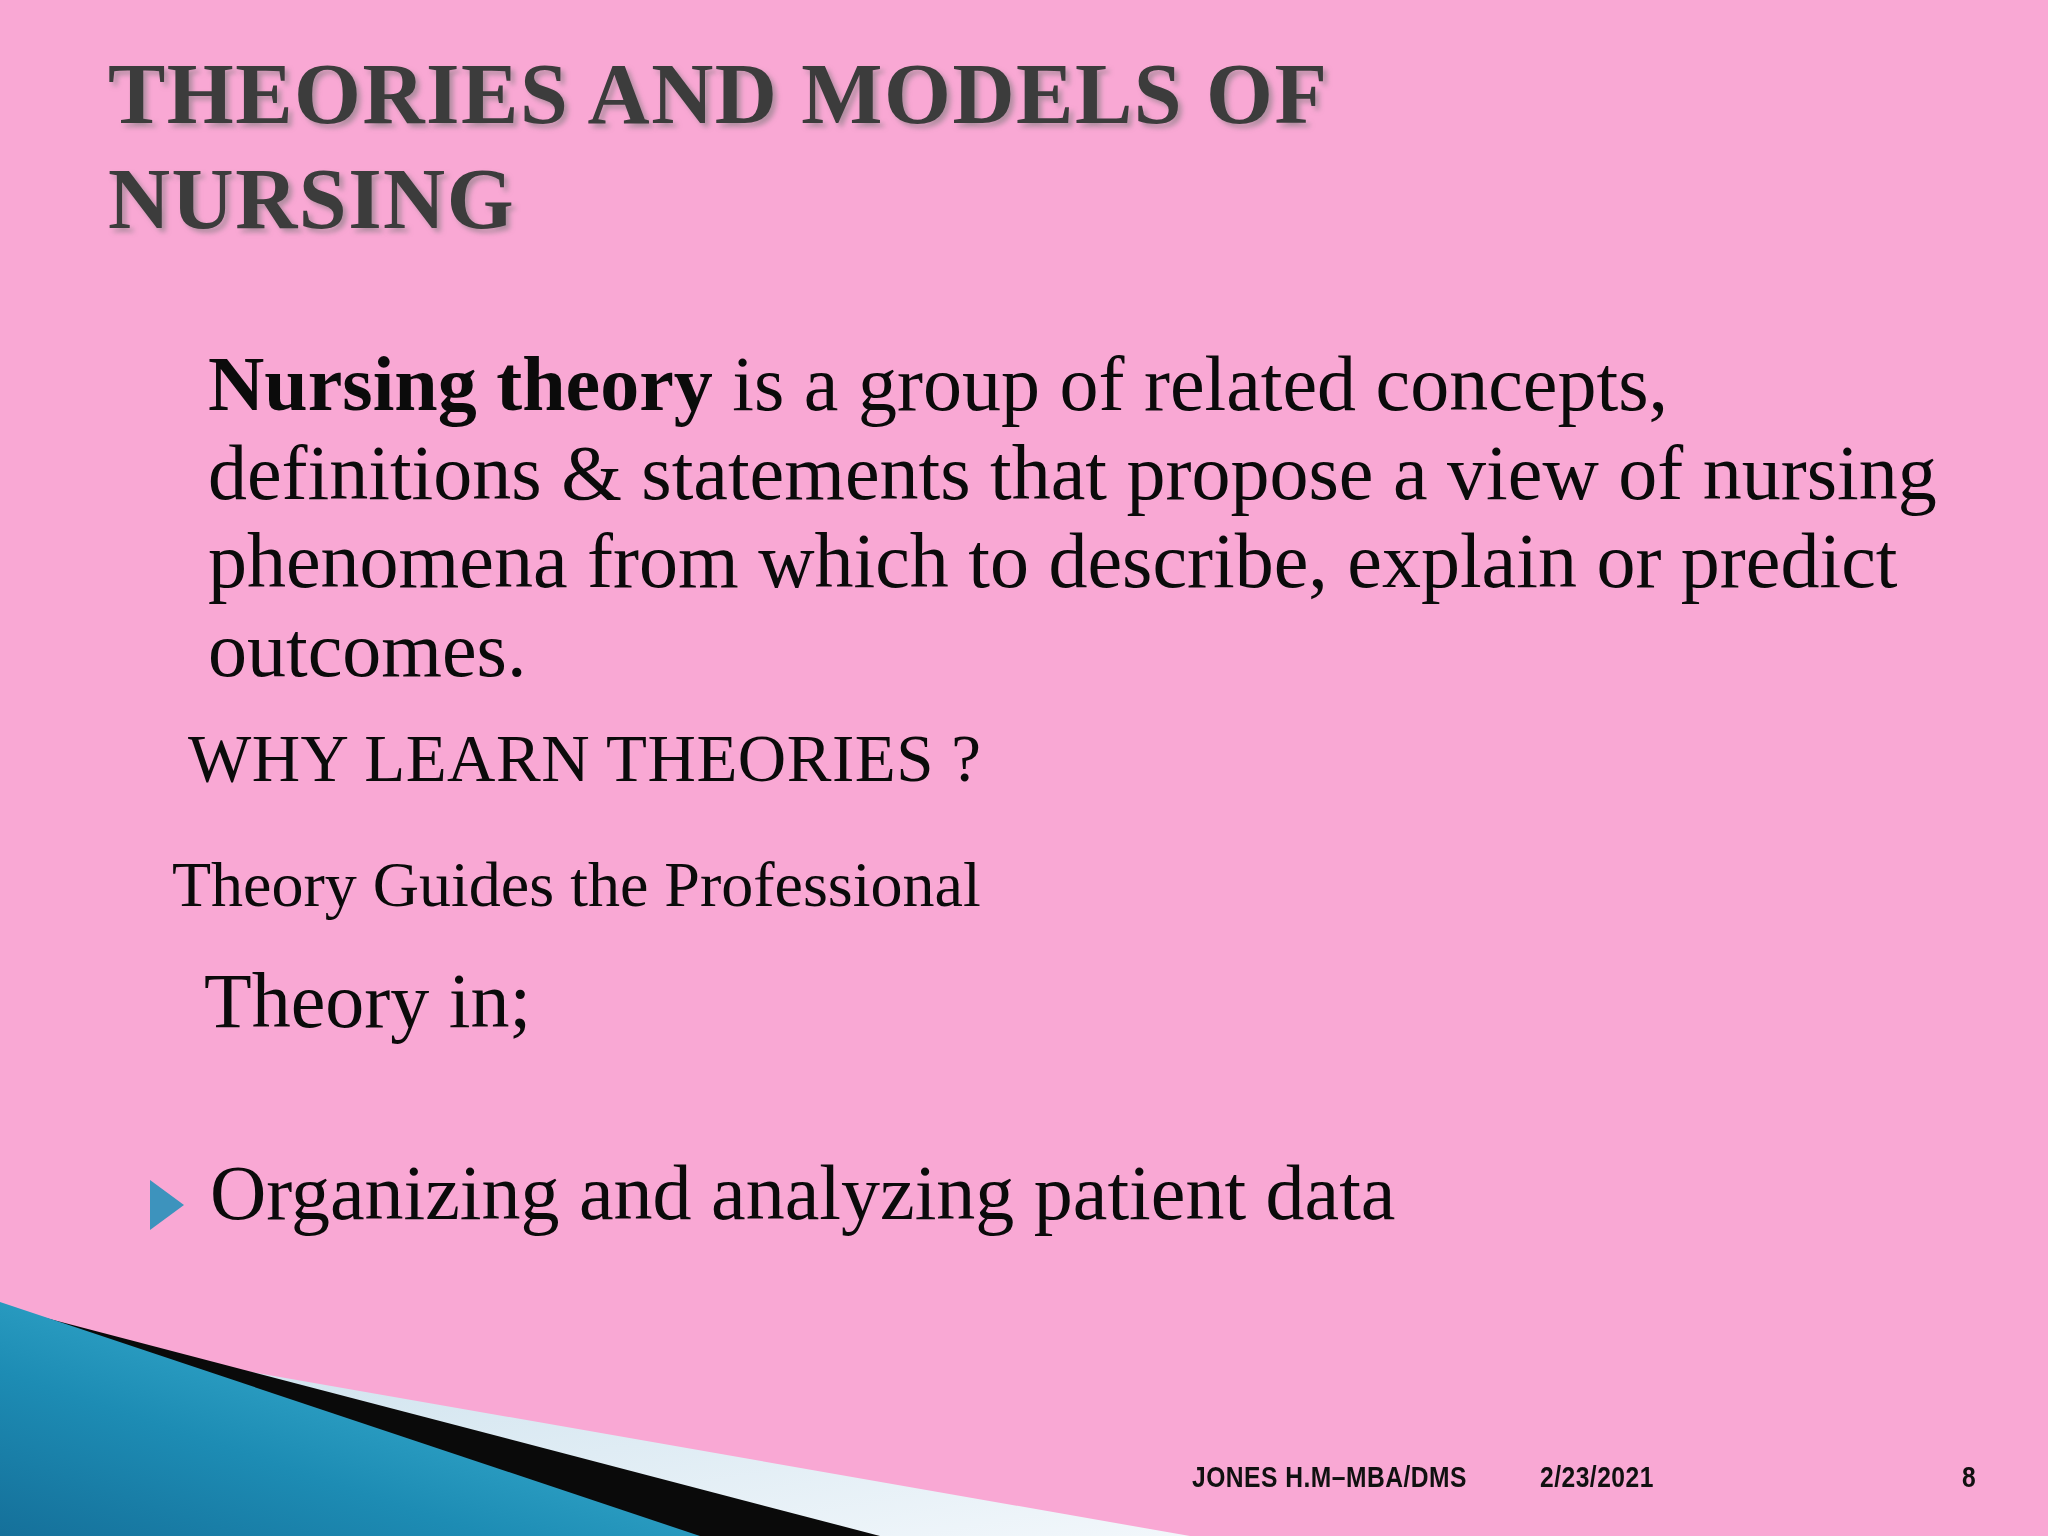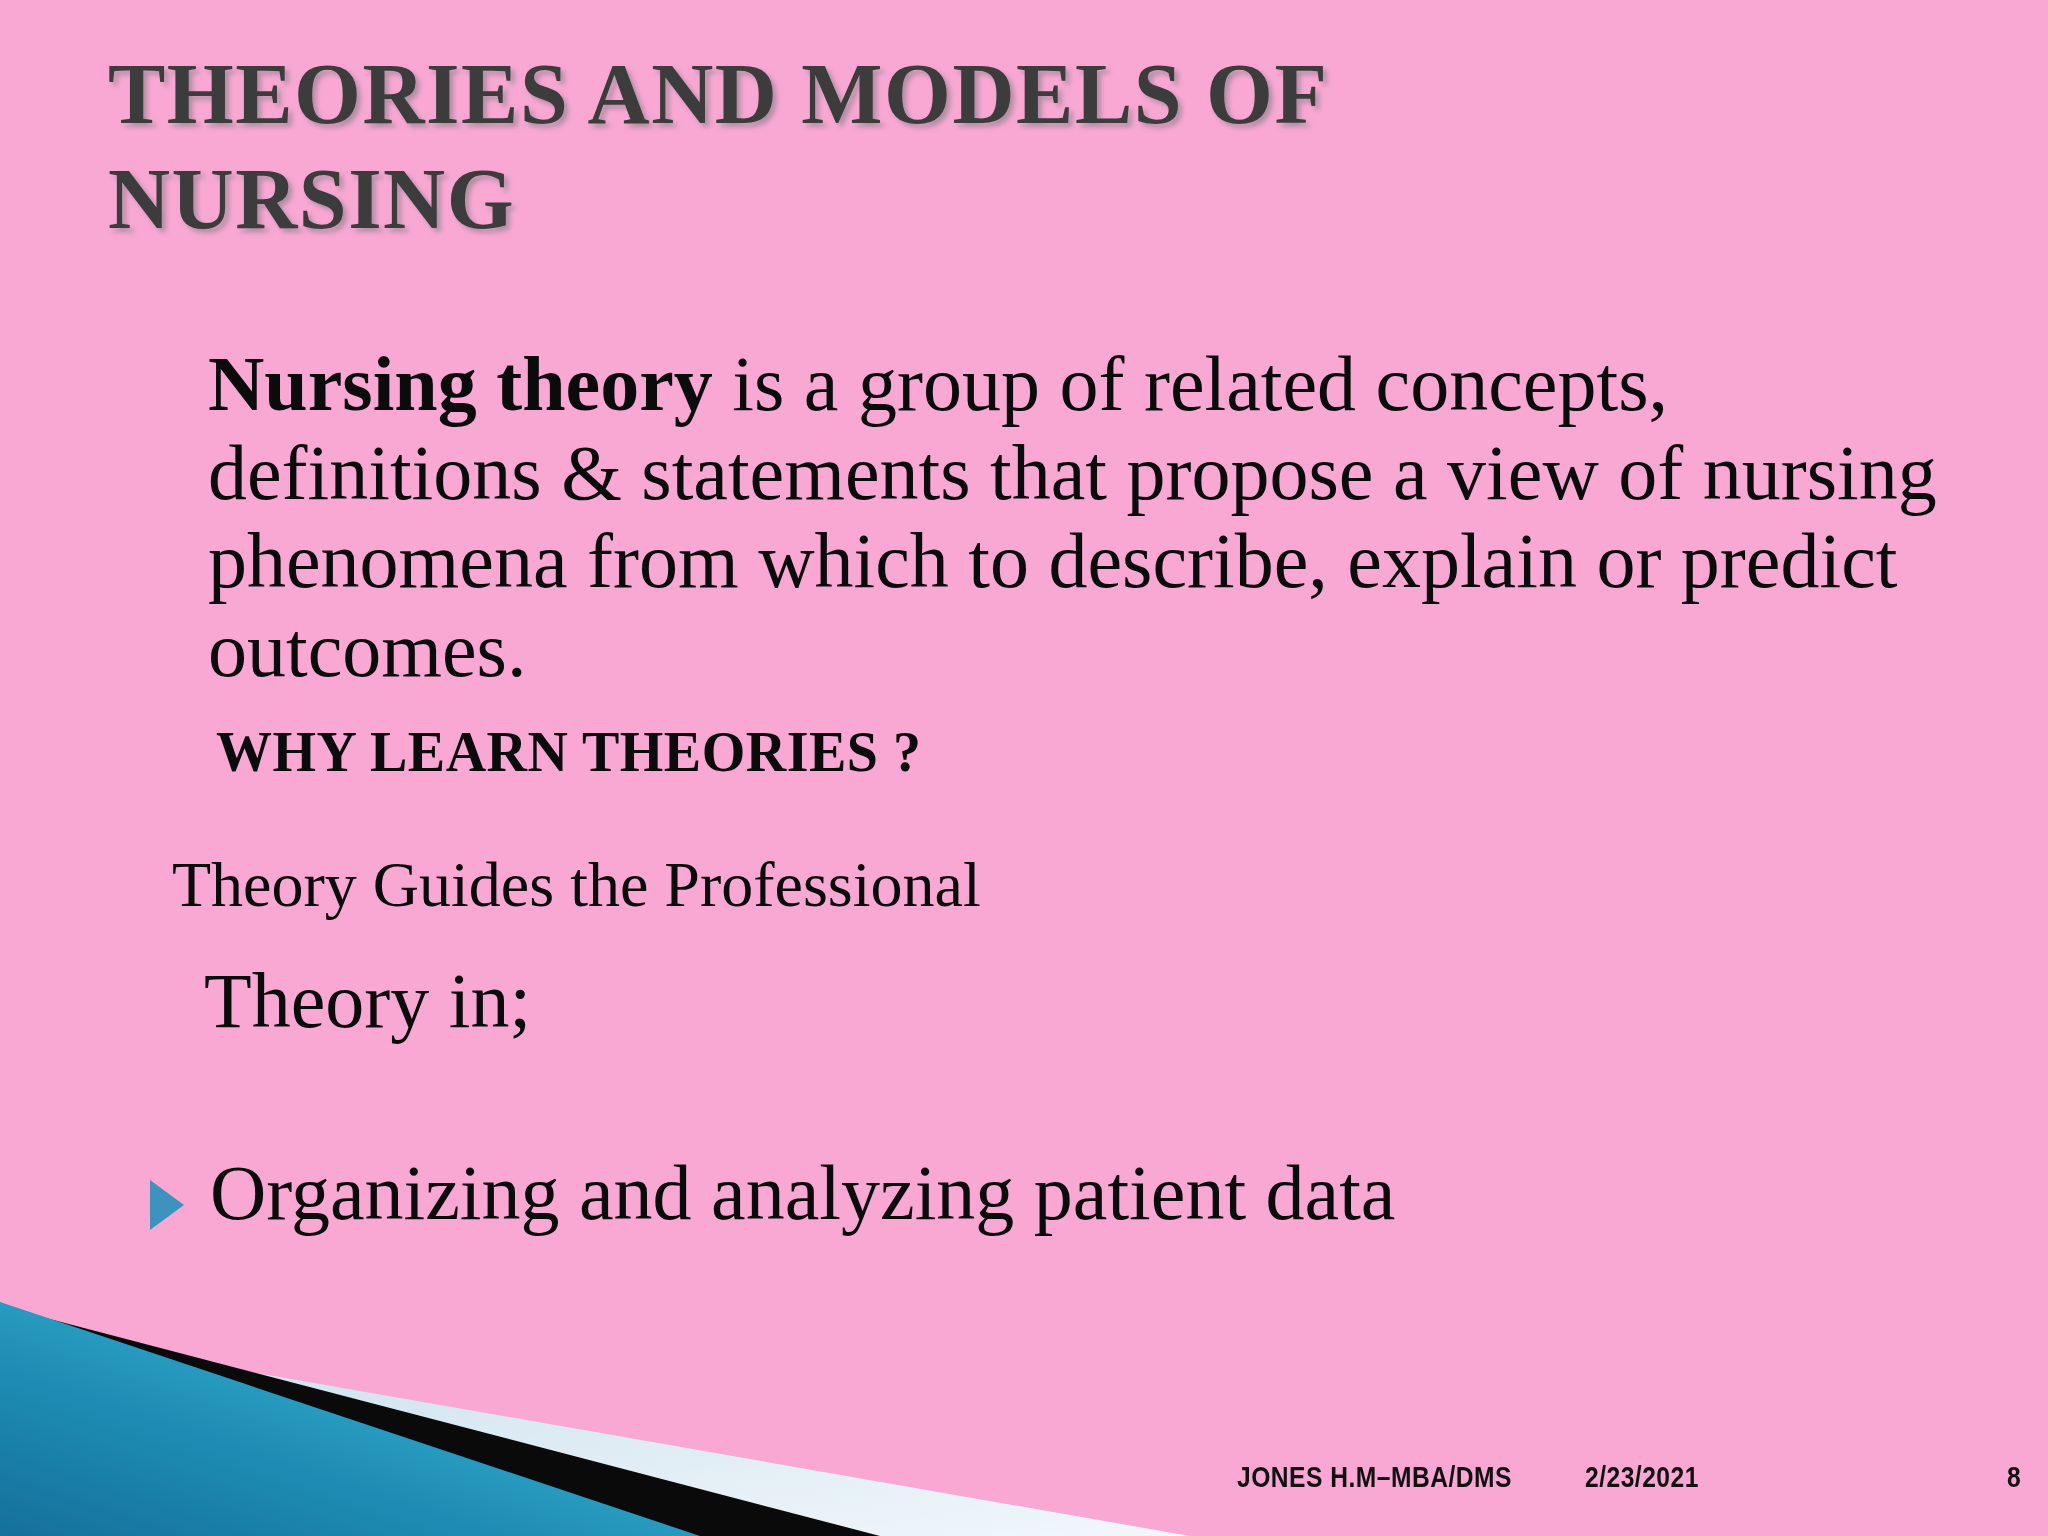--- a/index.html
+++ b/index.html
@@ -55,24 +55,24 @@
     top: 0;
     width: 1740px;
     text-indent: 0;
   }
   #definition-para .lead {
     font-weight: bold;
   }
 
   #why-heading {
     position: absolute;
-    left: 216px;
+    left: 188px;
     top: 380px;
-    font-weight: bold;
-    font-size: 56px;
+    font-weight: normal;
+    font-size: 67px;
     letter-spacing: 0.5px;
     color: #0b0b0b;
     white-space: nowrap;
   }
 
   #guides-line-1 {
     position: absolute;
     left: 172px;
     top: 508px;
     font-size: 64px;
@@ -123,21 +123,20 @@
     pointer-events: none;
   }
 
   
   #footer {
     position: absolute;
     left: 0;
     bottom: 24px;
     width: 1872px;
     height: 60px;
-    margin-left: 45px;
   }
   .footer-text {
     position: absolute;
     font-family: "Liberation Sans", "DejaVu Sans", sans-serif;
     font-size: 30px;
     font-weight: 600;
     letter-spacing: 0.6px;
     color: #111111;
     transform: scaleX(0.82);
     transform-origin: left center;

